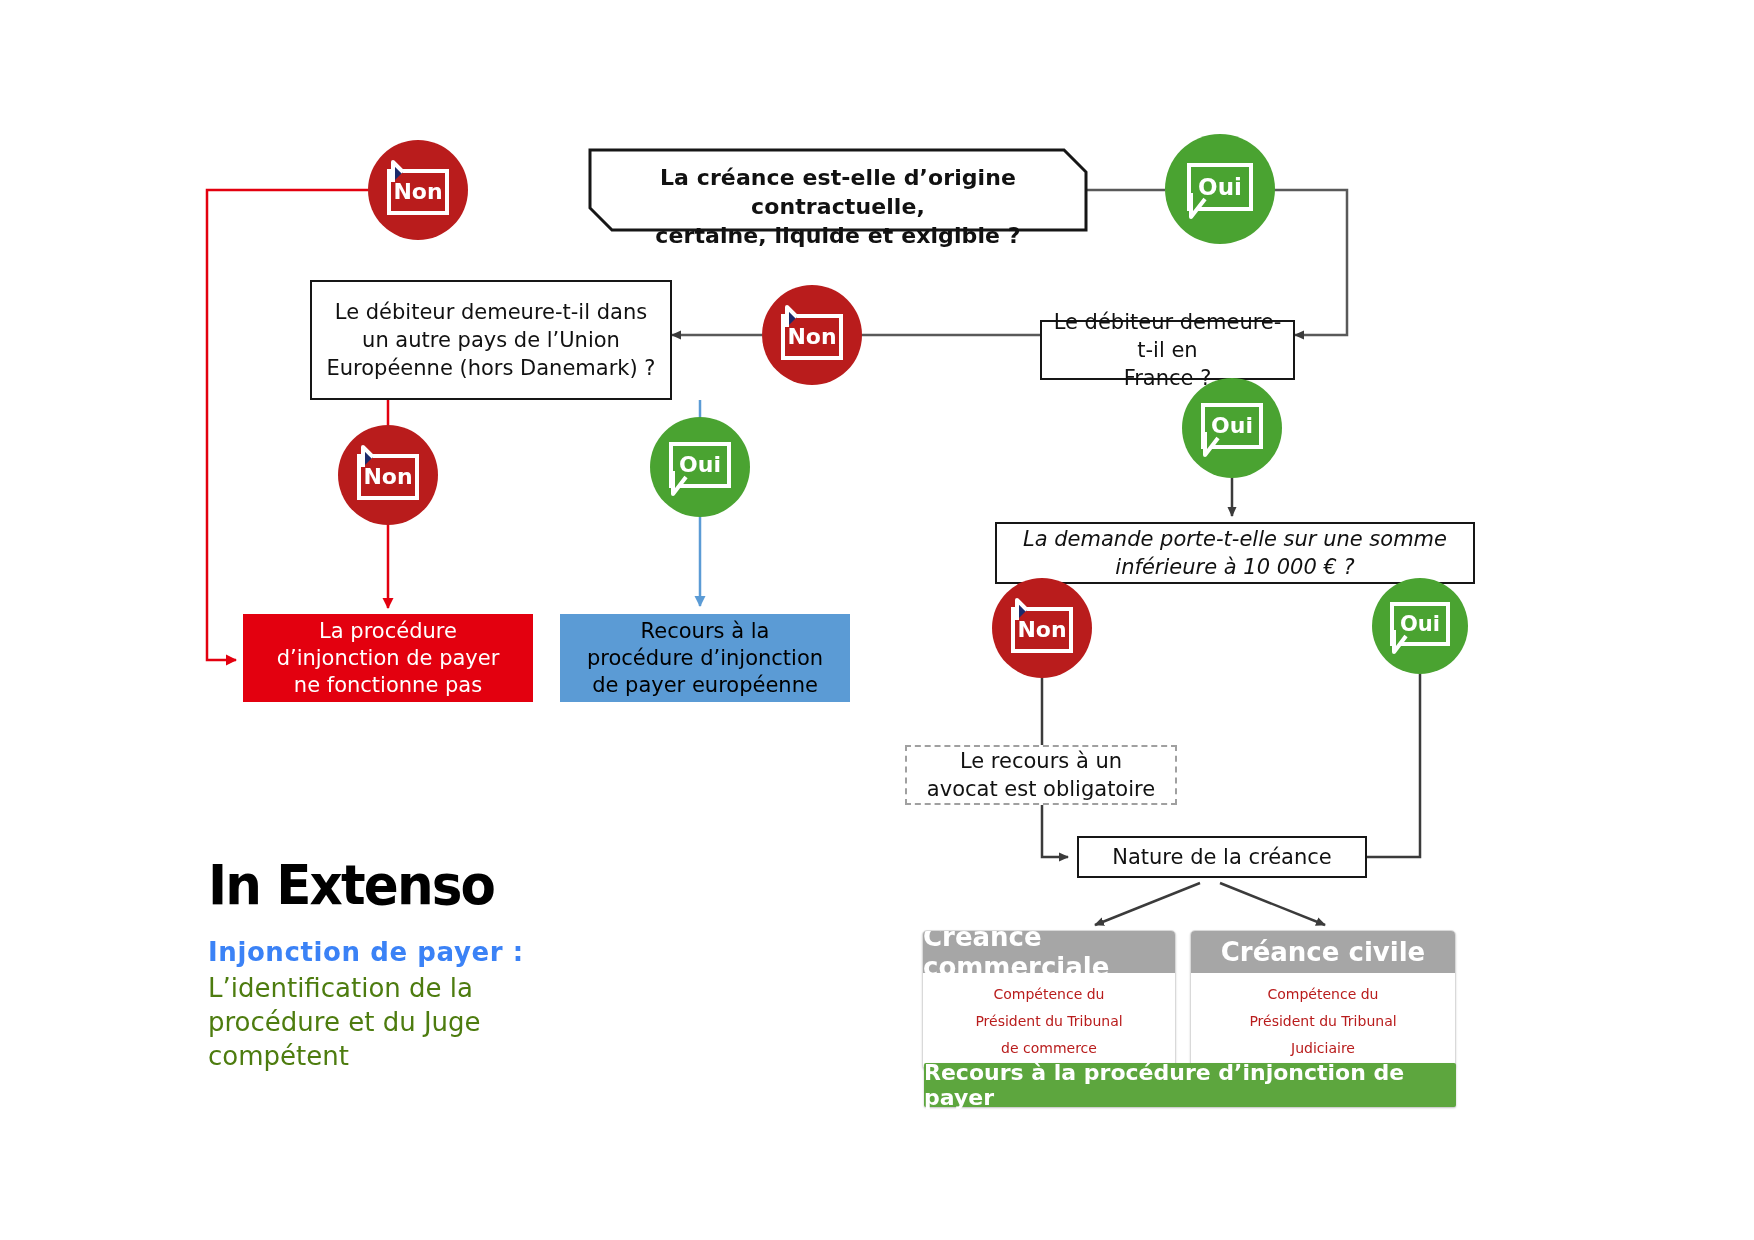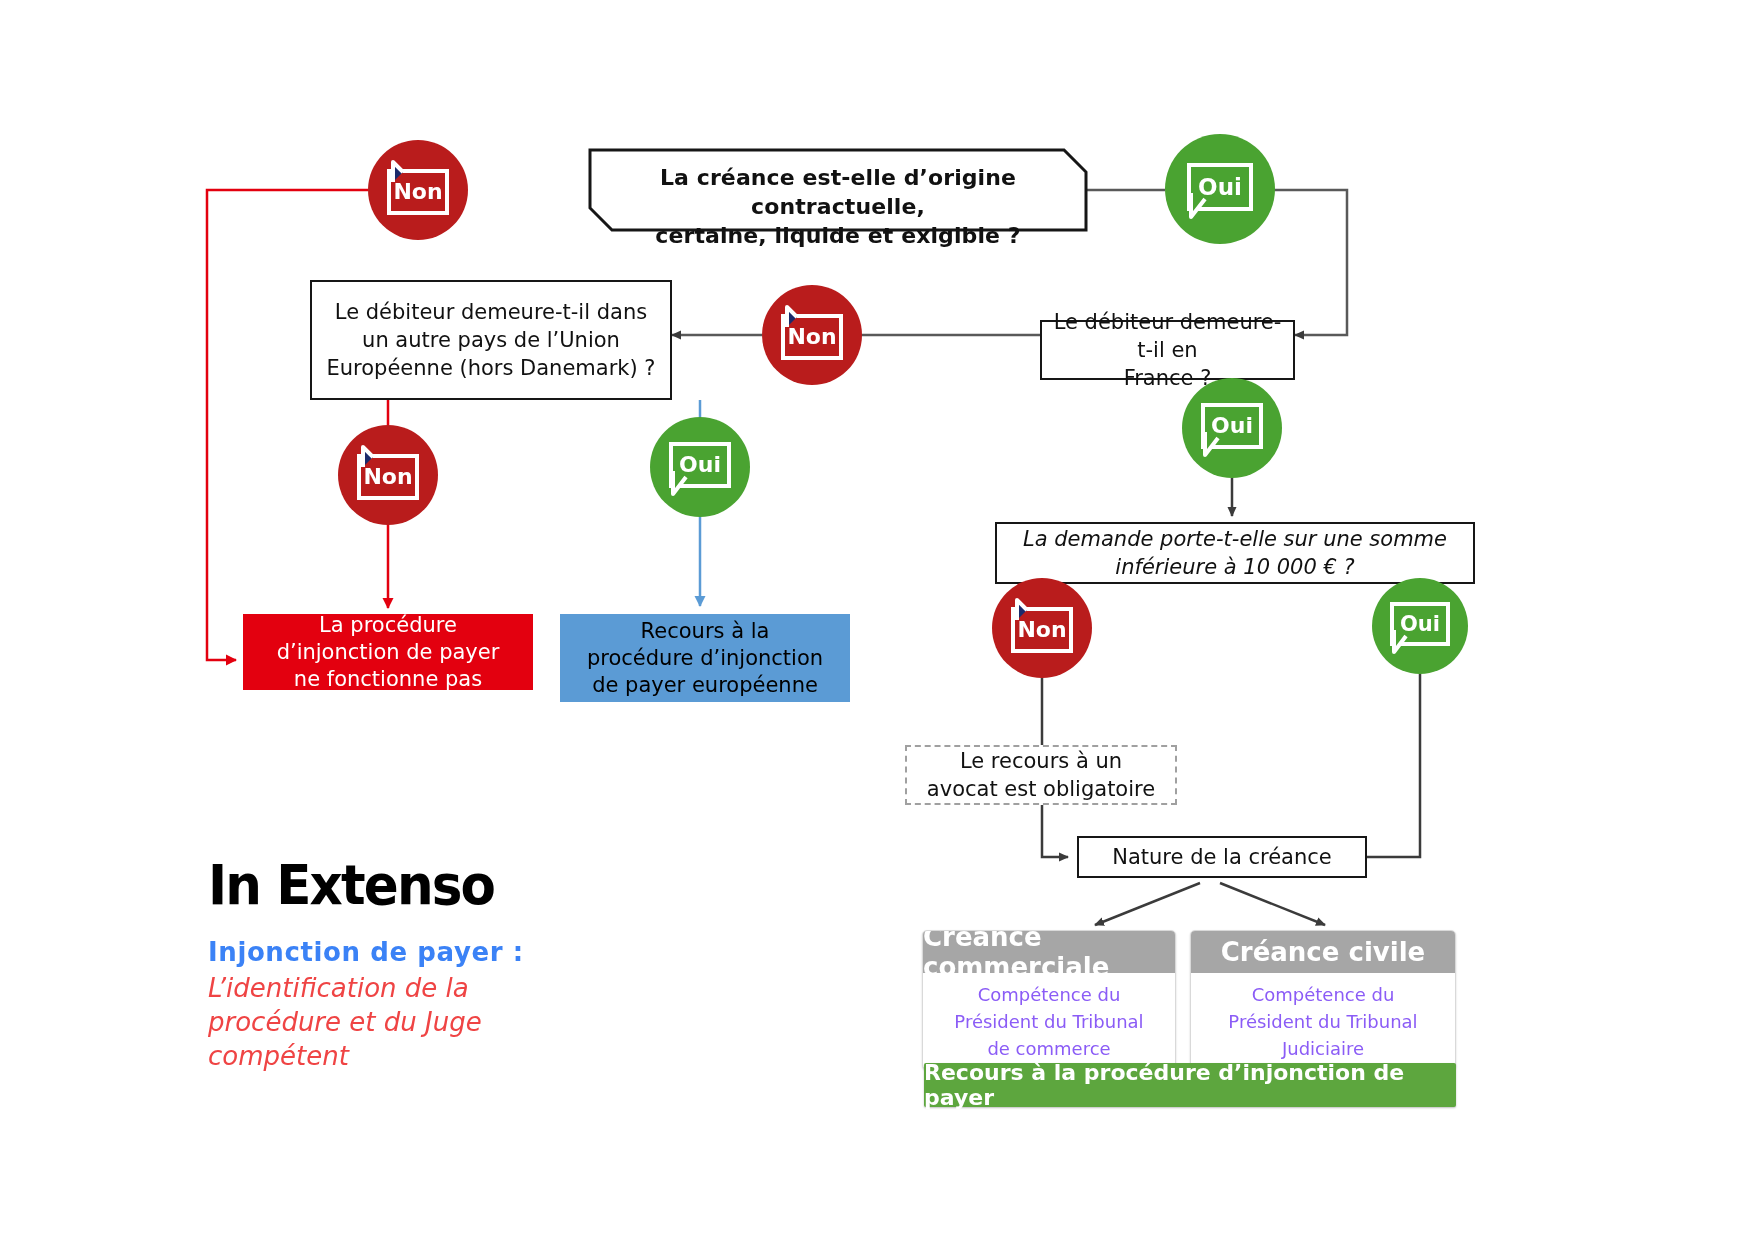--- a/index.html
+++ b/index.html
@@ -41,34 +41,34 @@
 
   .dashed{border:2px dashed #a0a0a0;background:#ffffff;color:#111111;
           font-size:21px;line-height:28px;}
 
   
   .card{position:absolute;background:#ffffff;border:1px solid #d9d9d9;
         border-radius:5px;box-sizing:border-box;overflow:hidden;
         box-shadow:0 1px 2px rgba(0,0,0,.18);}
   .card-head{background:#a6a6a6;color:#ffffff;font-weight:bold;font-size:26px;
              height:42px;display:flex;align-items:center;justify-content:center;}
-  .card-body{color:#8b5cf6;font-size:18px;line-height:27px;padding:8px 6px 10px;
+  .card-body{color:#b91c1c;font-size:14px;line-height:27px;padding:8px 6px 10px;
              text-align:center;}
   .greenbar{position:absolute;background:#5da63e;color:#ffffff;font-weight:bold;
             font-size:22px;display:flex;align-items:center;justify-content:center;
             border-radius:2px;box-shadow:0 1px 2px rgba(0,0,0,.25);}
 
   
   .brand{position:absolute;}
   .brand-logo{font-family:"DejaVu Sans","Liberation Sans",sans-serif;
               font-weight:bold;font-size:56px;letter-spacing:-2px;color:#000000;
               transform:scaleX(.92);transform-origin:left center;white-space:nowrap;}
   .brand-title{font-weight:bold;font-size:26px;color:#3b82f6;letter-spacing:.6px;
                margin-top:20px;}
-  .brand-sub{font-size:26px;line-height:34px;color:#ef4444;margin-top:4px;max-width:330px;font-style:italic;}
+  .brand-sub{font-size:26px;line-height:34px;color:#4d7c0f;margin-top:4px;max-width:330px;}
 </style>
 </head>
 <body>
 
 <div id="stage">
 
   <svg class="edges" viewBox="0 0 1754 1240">
     <defs>
       <marker id="arrGray" markerWidth="11" markerHeight="11" refX="9" refY="5.5" orient="auto" markerUnits="userSpaceOnUse">
         <path d="M0,1 L10,5.5 L0,10 z" fill="#3b3b3b"></path>
@@ -226,21 +226,21 @@
 
   <div class="badge oui" style="left:1372px;top:578px;width:96px;height:96px;">
     <div class="bubble" style="width:60px;height:44px;margin-top:-4px;">
       <span style="font-size:21px;">Oui</span>
       <svg style="position:absolute;left:-6px;top:24px;width:32px;height:32px;overflow:visible;" viewBox="0 0 32 32">
         <path d="M6,0 L6,22 L18,6" fill="#4aa331" stroke="#ffffff" stroke-width="4" stroke-linejoin="round"></path>
       </svg>
     </div>
   </div>
 
-  <div class="node redbox" style="left:243px;top:614px;width:290px;height:76px;flex-direction:column;">
+  <div class="node redbox" style="left:243px;top:614px;width:290px;height:88px;flex-direction:column;">
     <div>La procédure</div>
     <div>d’injonction de payer</div>
     <div>ne fonctionne pas</div>
   </div>
 
   <div class="node bluebox" style="left:560px;top:614px;width:290px;height:88px;flex-direction:column;">
     <div>Recours à la</div>
     <div>procédure d’injonction</div>
     <div>de payer européenne</div>
   </div>

